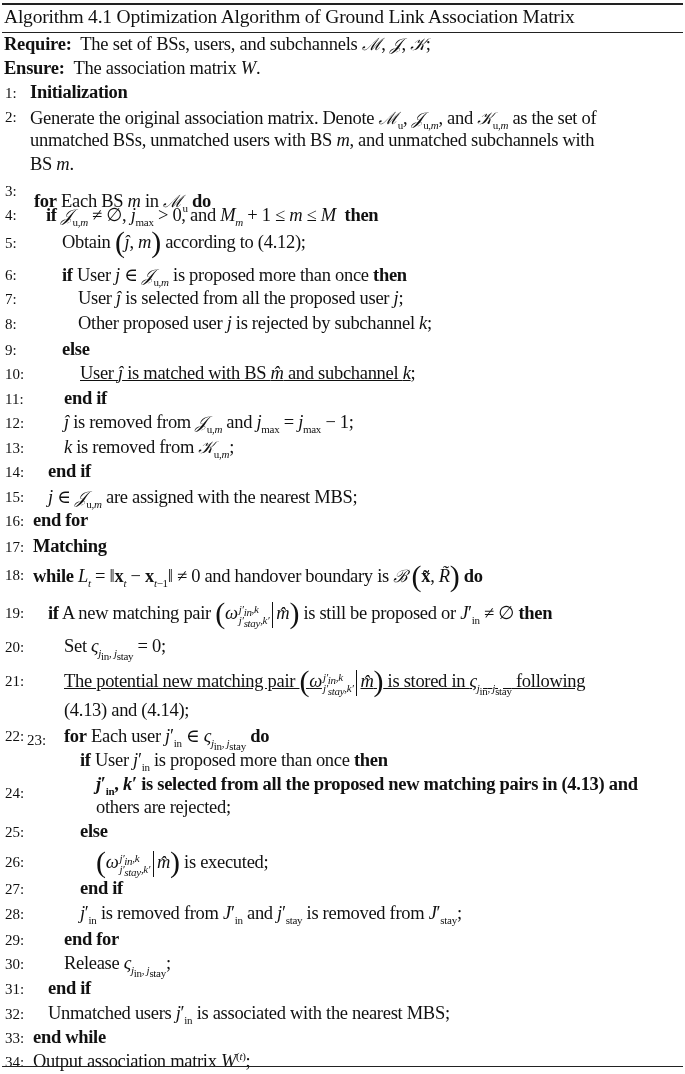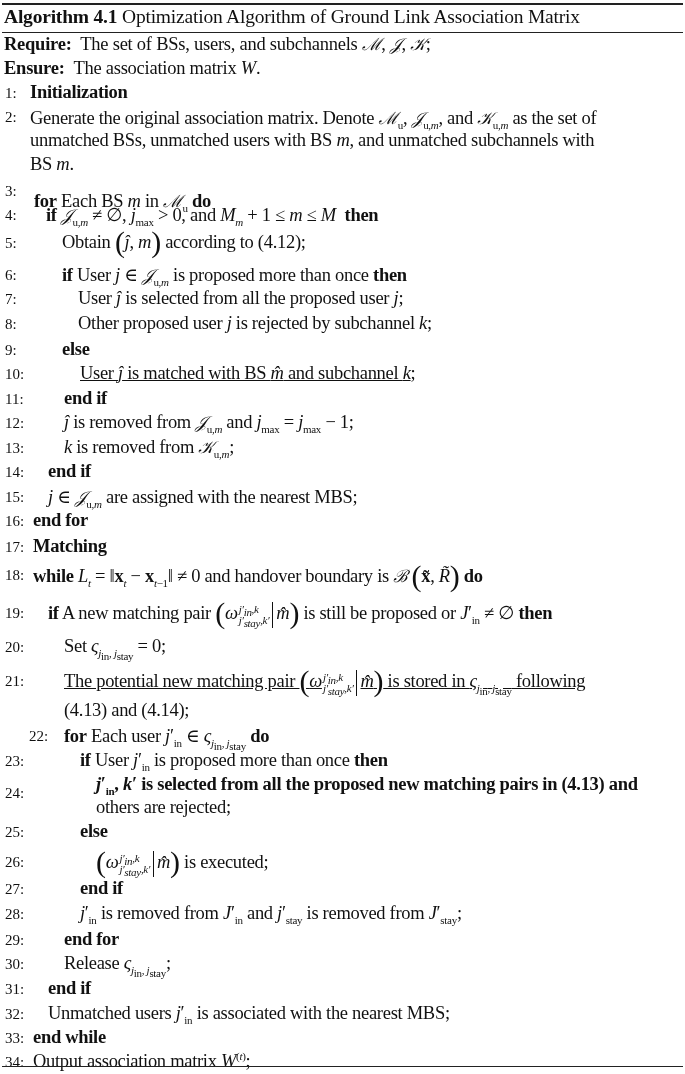--- a/index.html
+++ b/index.html
@@ -7,21 +7,21 @@
     width: 685px; height: 1074px; overflow: hidden;
     font-family: "Liberation Serif", "DejaVu Serif", serif;
     color: #111111;
     font-size: 18.5px;
     position: relative;
   }
   .rule-top { position: absolute; left: 2px; right: 2px; top: 3px; height: 0; border-top: 2px solid #222; }
   .rule-mid { position: absolute; left: 2px; right: 2px; top: 32px; height: 0; border-top: 1.3px solid #222; }
   .rule-bot { position: absolute; left: 2px; right: 2px; top: 1066px; height: 0; border-top: 1.3px solid #222; }
   .caption { position: absolute; left: 4px; top: 6px; font-size: 19.5px; white-space: nowrap; letter-spacing: -0.2px; }
-  .caption b { font-weight: bold; }
+  .caption b { font-weight: normal; }
   .line { position: absolute; left: 4px; white-space: nowrap; line-height: 24px; letter-spacing: -0.25px; }
   .num { position: absolute; left: 5px; font-size: 15px; white-space: nowrap; }
   .txt { position: absolute; white-space: nowrap; letter-spacing: -0.3px; }
   i, .mi { font-style: italic; }
   sub, sup { font-size: 11px; line-height: 0; }
   .cal { font-family: "DejaVu Serif", serif; font-style: italic; font-size: 17px; }
   .big-paren { font-size: 30px; line-height: 0; vertical-align: -4px; font-weight: 200; }
   .stack { display: inline-block; vertical-align: middle; line-height: 11px; font-size: 11px; font-style: italic; text-align: left; margin-left: 1px; }
   .bar { display: inline-block; width: 1px; height: 26px; background: #111; vertical-align: middle; margin: 0 3px; }
 </style>
@@ -83,23 +83,23 @@
     <div class="txt" style="top: 536px; left: 33px;"><b>Matching</b></div>
     <div class="num" style="top: 567px;">18:</div>
     <div class="txt" style="top: 564px; left: 33px;"><b>while</b> <i>L<sub>t</sub></i> = ‖<b>x</b><sub><i>t</i></sub> − <b>x</b><sub><i>t</i>−1</sub>‖ ≠ 0 and handover boundary is <span class="cal">ℬ</span> <span class="big-paren">(</span><b>x̃</b>, <i>R̃</i><span class="big-paren">)</span> <b>do</b></div>
     <div class="num" style="top: 605px;">19:</div>
     <div class="txt" style="top: 602px; left: 48px;"><b>if</b> A new matching pair <span class="big-paren">(</span><i>ω</i><span class="stack"><i>j</i>′<sub>in</sub>,<i>k</i><br><i>j</i>′<sub>stay</sub>,<i>k</i>′</span><span class="bar"></span><i>m̂</i><span class="big-paren">)</span> is still be proposed or <i>J</i>′<sub>in</sub> ≠ ∅ <b>then</b></div>
     <div class="num" style="top: 639px;">20:</div>
     <div class="txt" style="top: 636px; left: 64px;">Set <i>ς</i><sub><i>j</i><sub>in</sub>, <i>j</i><sub>stay</sub></sub> = 0;</div>
     <div class="num" style="top: 673px;">21:</div>
     <div class="txt" style="top: 670px; left: 64px; text-decoration: underline;">The potential new matching pair <span class="big-paren">(</span><i>ω</i><span class="stack"><i>j</i>′<sub>in</sub>,<i>k</i><br><i>j</i>′<sub>stay</sub>,<i>k</i>′</span><span class="bar"></span><i>m̂</i><span class="big-paren">)</span> is stored in <i>ς</i><sub><i>j</i><sub>in</sub>, <i>j</i><sub>stay</sub></sub> following</div>
     <div class="txt" style="top: 700px; left: 64px;">(4.13) and (4.14);</div>
-    <div class="num" style="top: 728px; margin-left: 24px;">22:</div>
+    <div class="num" style="top: 728px;">22:</div>
     <div class="txt" style="top: 725px; left: 64px;"><b>for</b> Each user <i>j</i>′<sub>in</sub> ∈ <i>ς</i><sub><i>j</i><sub>in</sub>, <i>j</i><sub>stay</sub></sub> <b>do</b></div>
-    <div class="num" style="top: 753px;">23:</div>
+    <div class="num" style="top: 732px; margin-left: 22px;">23:</div>
     <div class="txt" style="top: 750px; left: 80px;"><b>if</b> User <i>j</i>′<sub>in</sub> is proposed more than once <b>then</b></div>
     <div class="num" style="top: 777px; margin-top: 8px;">24:</div>
     <div class="txt" style="top: 774px; left: 96px; font-weight: bold;"><i>j</i>′<sub>in</sub>, <i>k</i>′ is selected from all the proposed new matching pairs in (4.13) and</div>
     <div class="txt" style="top: 797px; left: 96px;">others are rejected;</div>
     <div class="num" style="top: 824px;">25:</div>
     <div class="txt" style="top: 821px; left: 80px;"><b>else</b></div>
     <div class="num" style="top: 854px;">26:</div>
     <div class="txt" style="top: 851px; left: 96px;"><span class="big-paren">(</span><i>ω</i><span class="stack"><i>j</i>′<sub>in</sub>,<i>k</i><br><i>j</i>′<sub>stay</sub>,<i>k</i>′</span><span class="bar"></span><i>m̂</i><span class="big-paren">)</span> is executed;</div>
     <div class="num" style="top: 881px;">27:</div>
     <div class="txt" style="top: 878px; left: 80px;"><b>end if</b></div>

